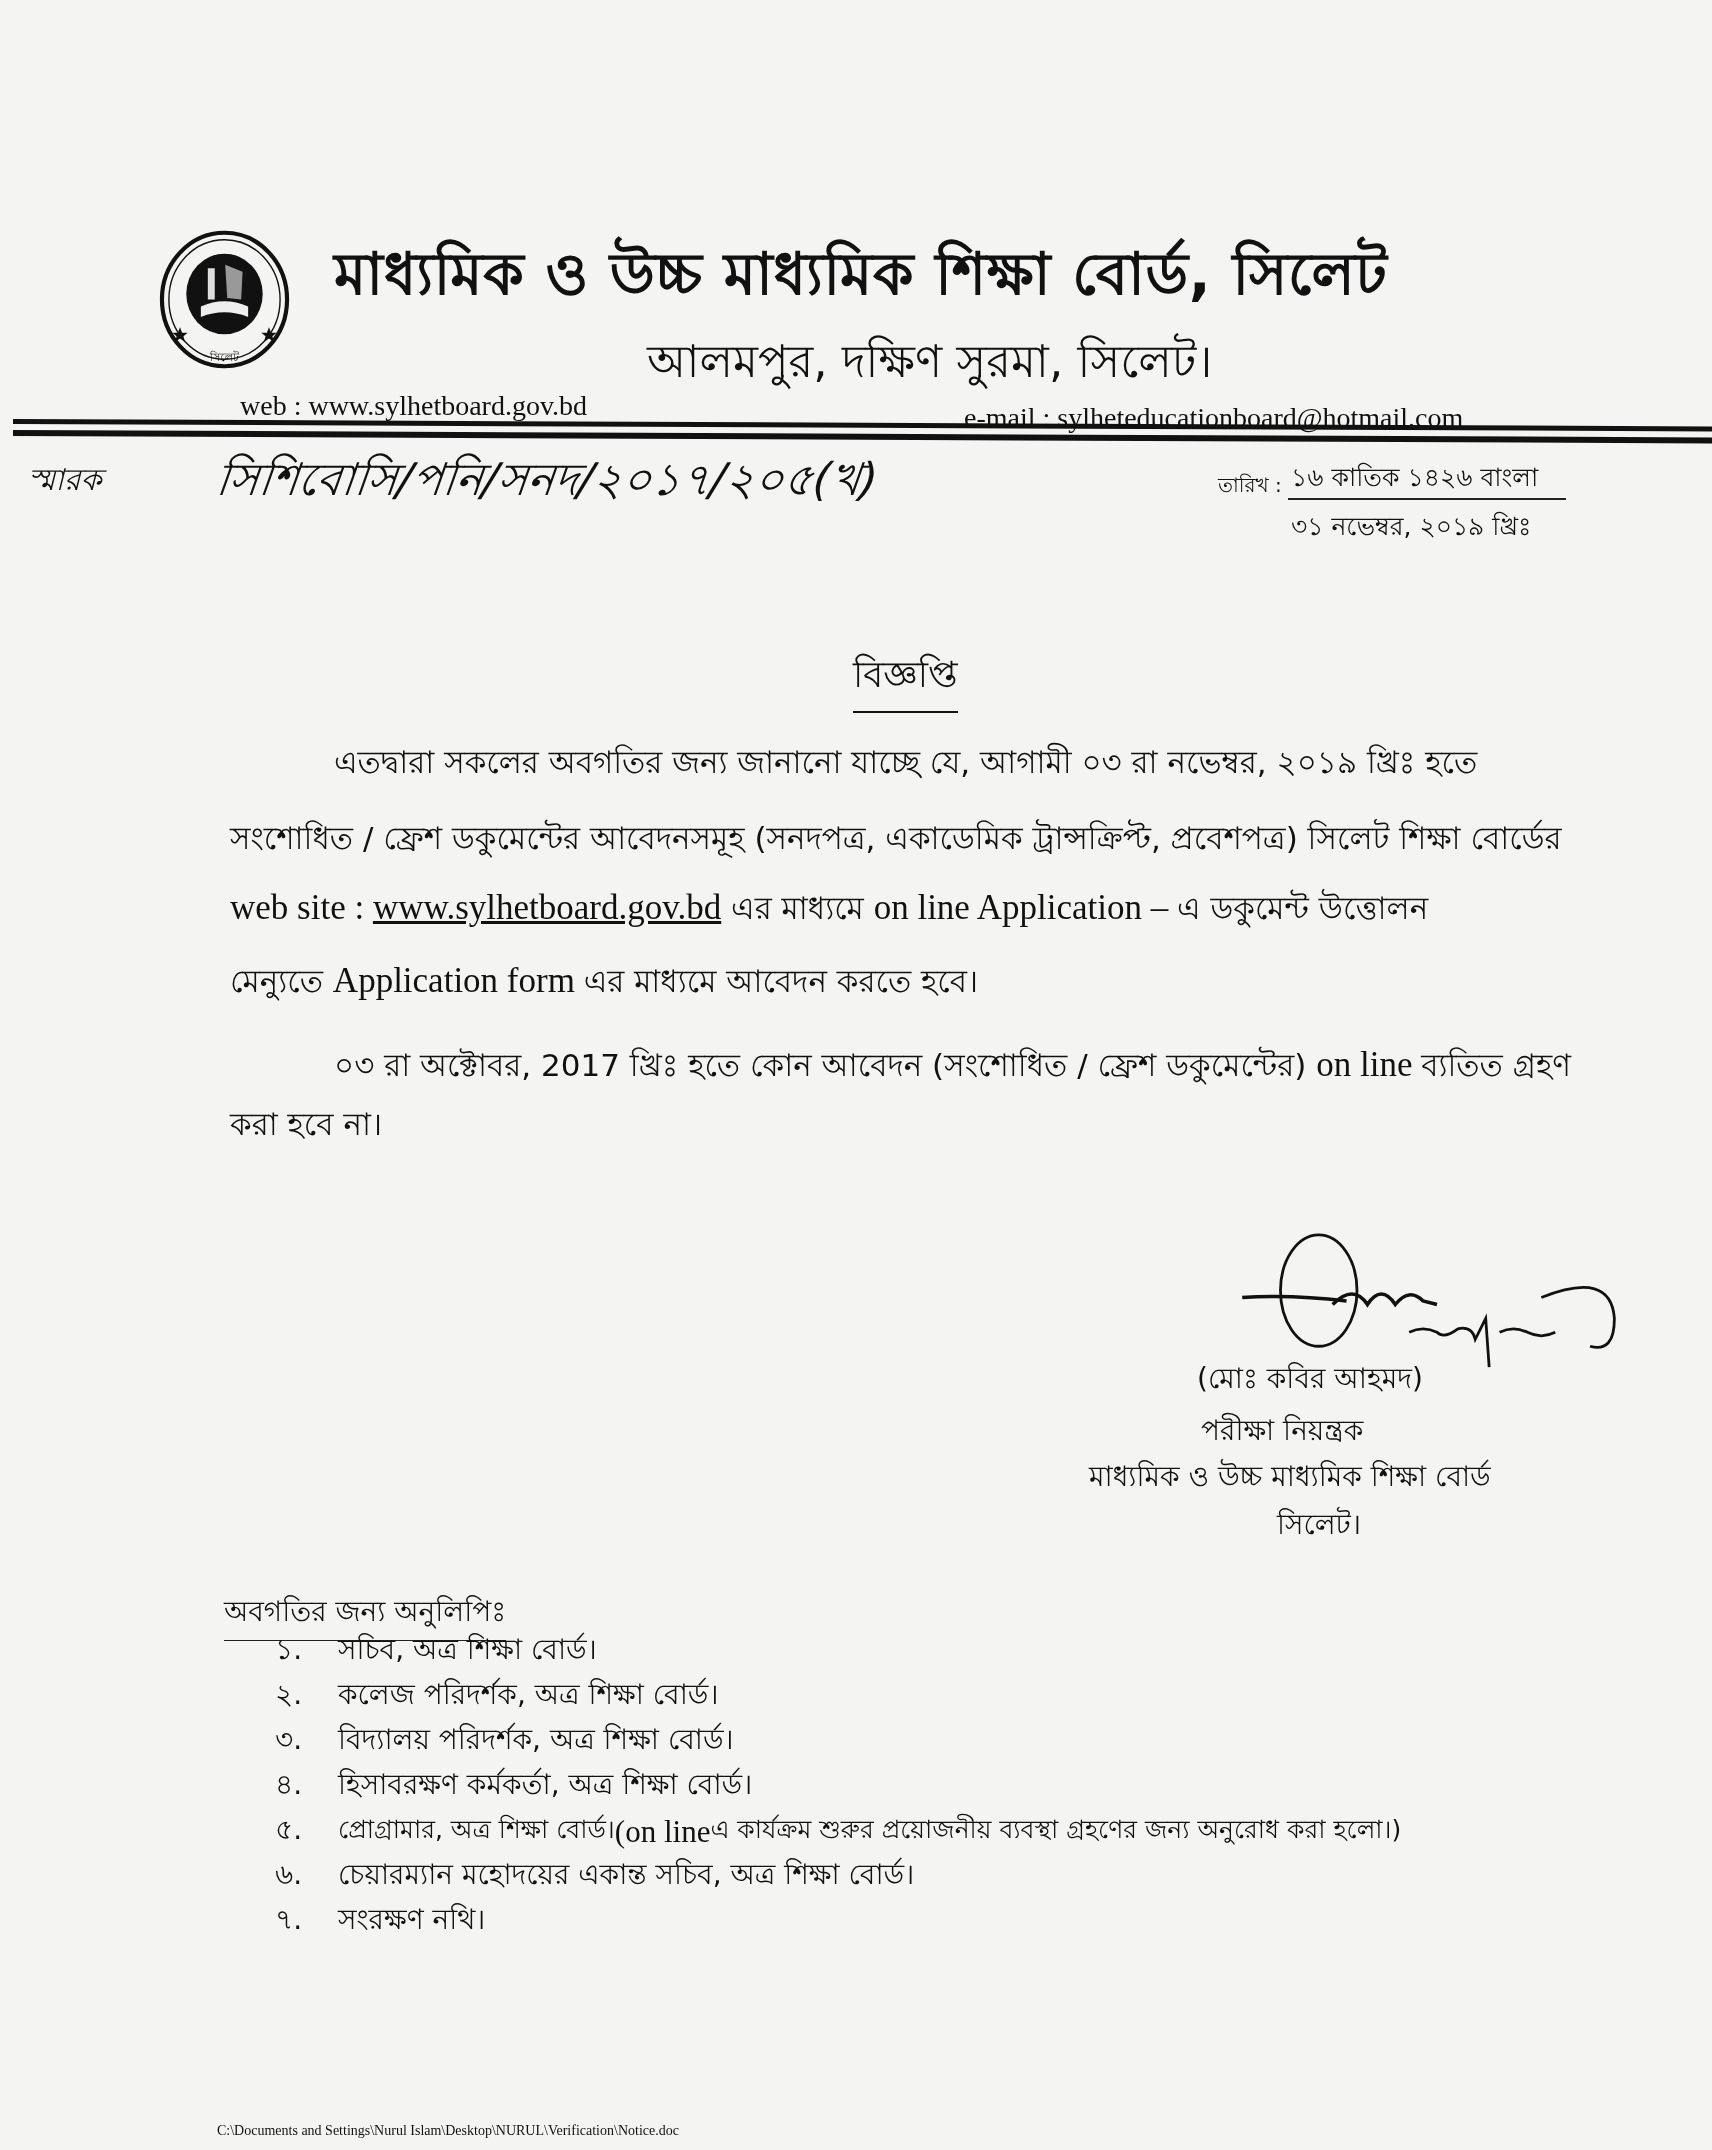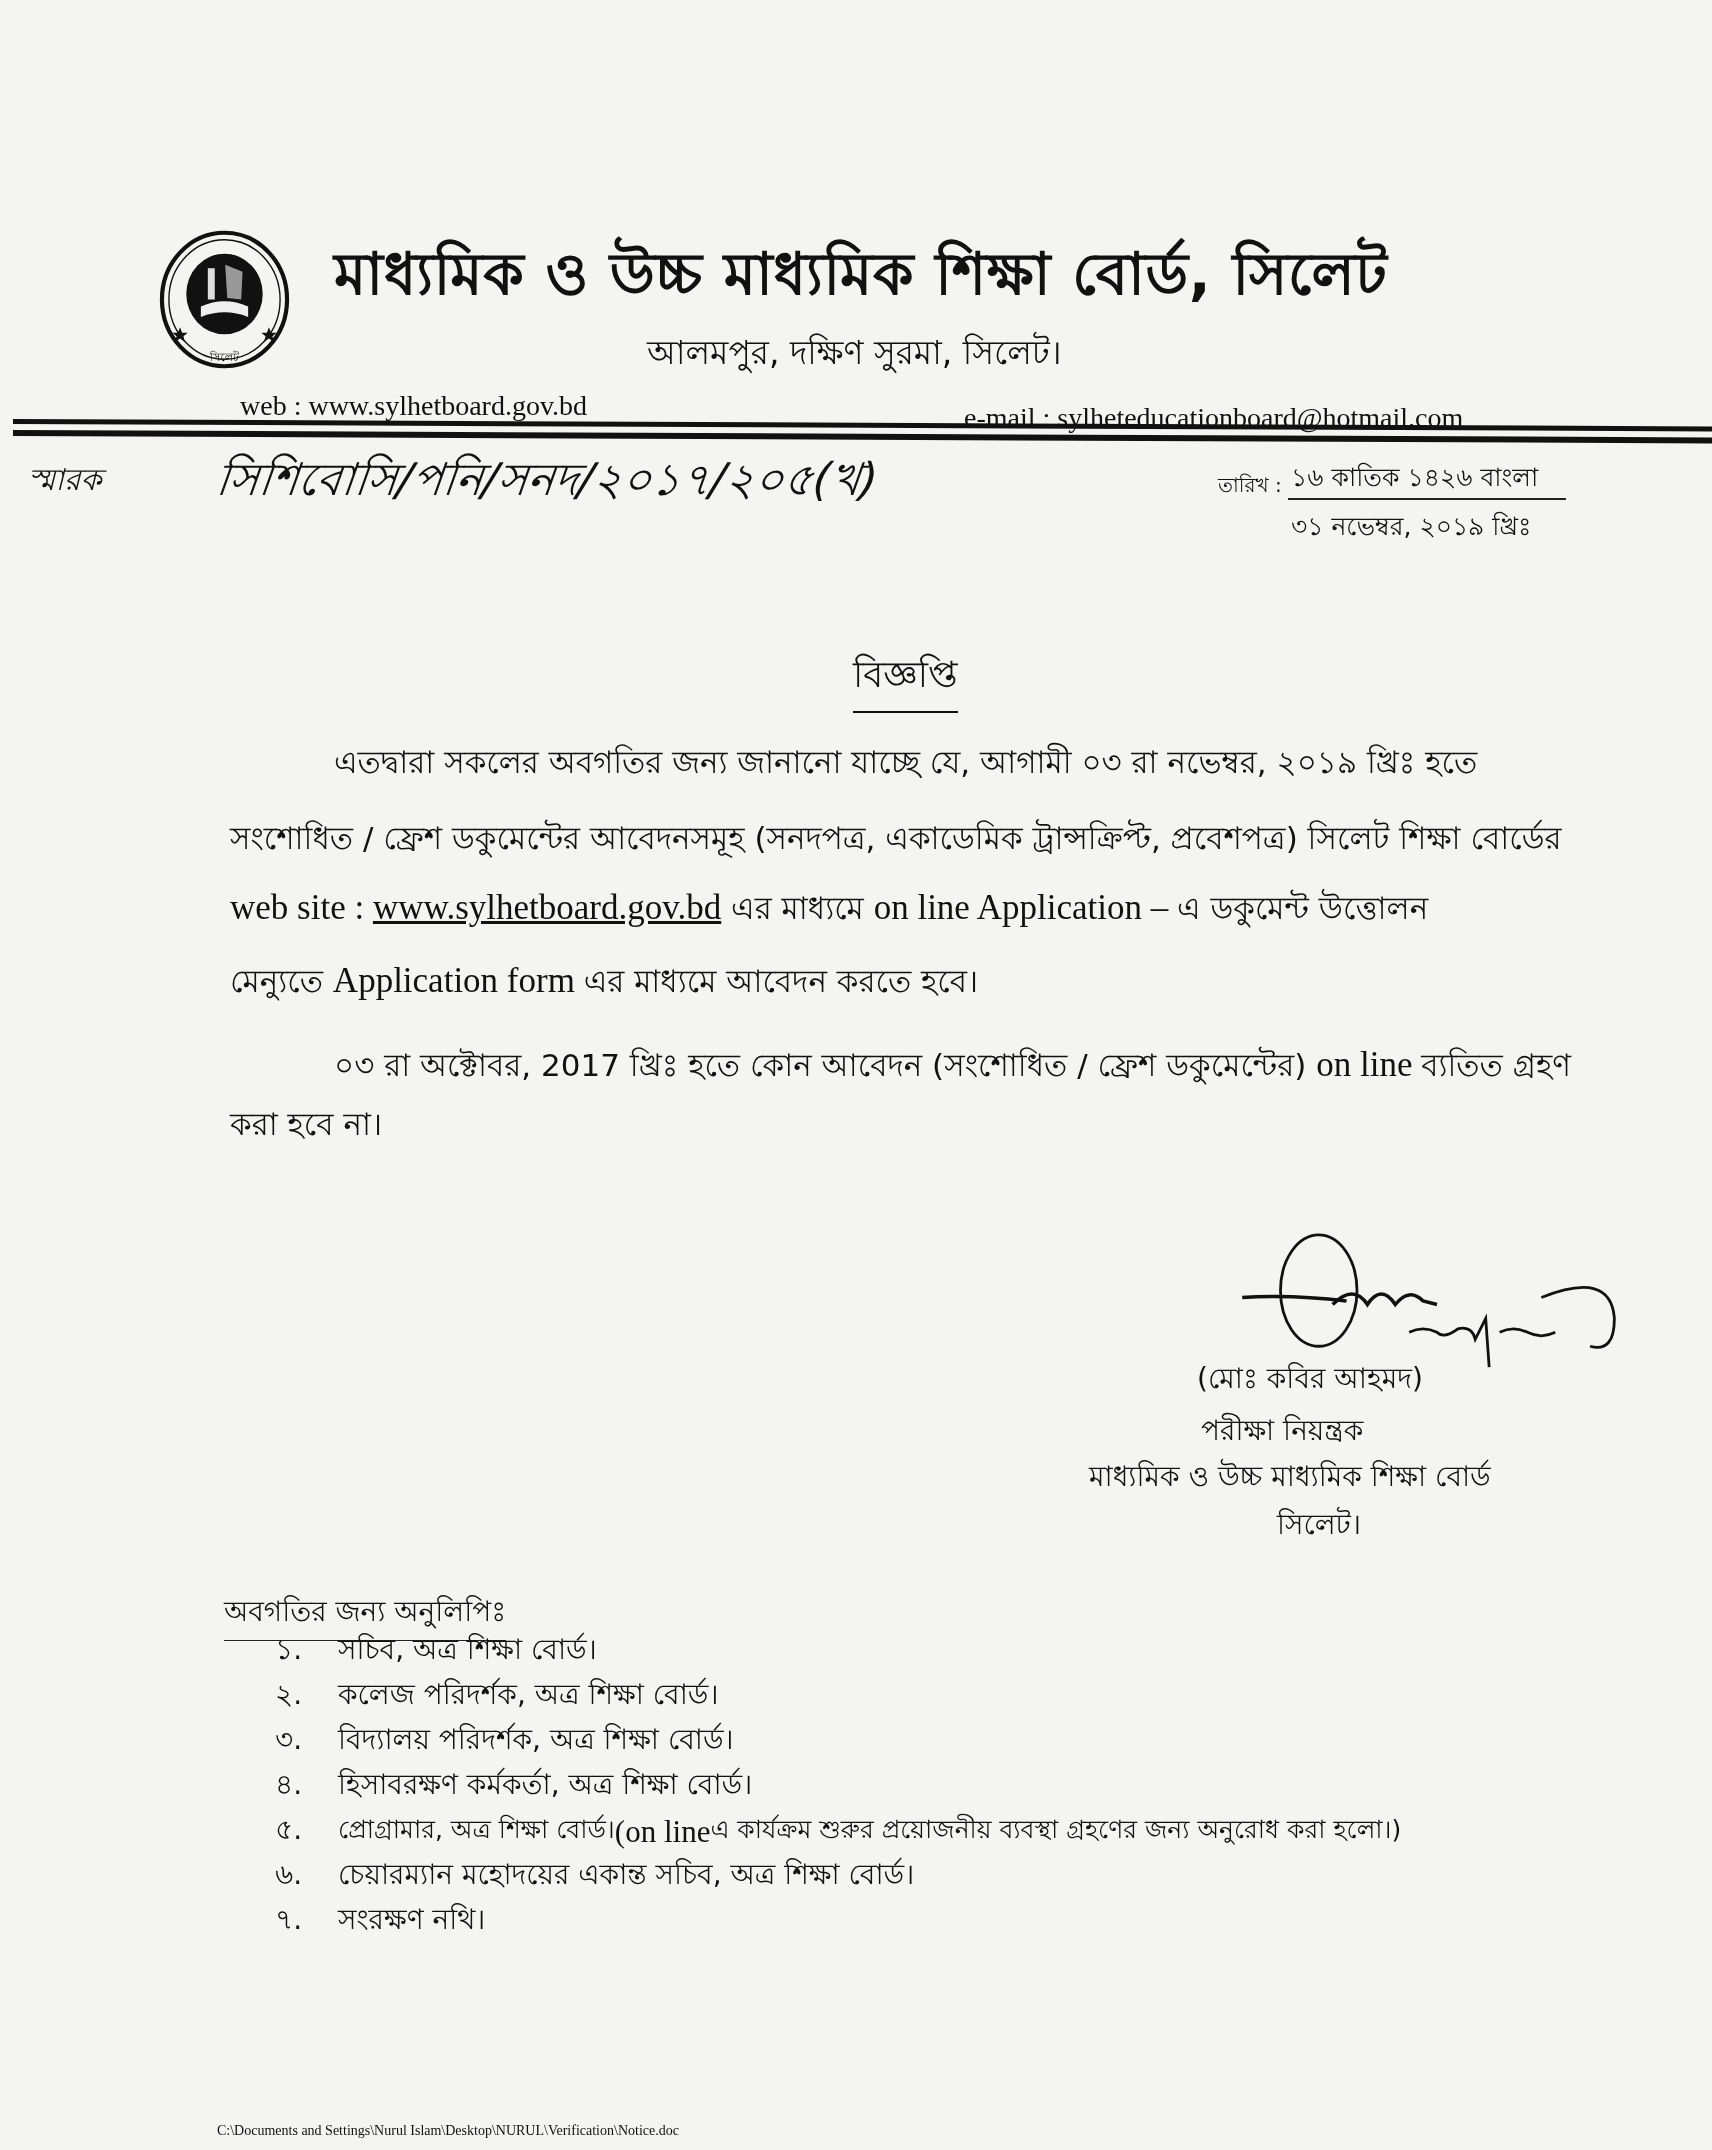--- a/index.html
+++ b/index.html
@@ -16,21 +16,21 @@
 
   
   .seal {
     left: 159px; top: 230px; width: 131px; height: 139px;
   }
   .header-title {
     left: 334px; top: 230px; font-size: 58px; font-weight: bold; letter-spacing: 0.7px;
     white-space: nowrap;
   }
   .header-address {
-    left: 647px; top: 327px; font-size: 33px; white-space: nowrap;
+    left: 647px; top: 327px; font-size: 45px; white-space: nowrap;
   }
   .header-web {
     left: 240px; top: 390px; font-size: 28px; white-space: nowrap;
   }
   .header-email {
     left: 964px; top: 402px; font-size: 28px; white-space: nowrap;
   }
   .rule1 { left: 12.5px; top: 419px; width: 1700px; height: 4.9px; background: #111; transform: rotate(0.25deg); transform-origin: left; }
   .rule2 { left: 12.5px; top: 430px; width: 1700px; height: 6.3px; background: #111; transform: rotate(0.25deg); transform-origin: left; }
 

